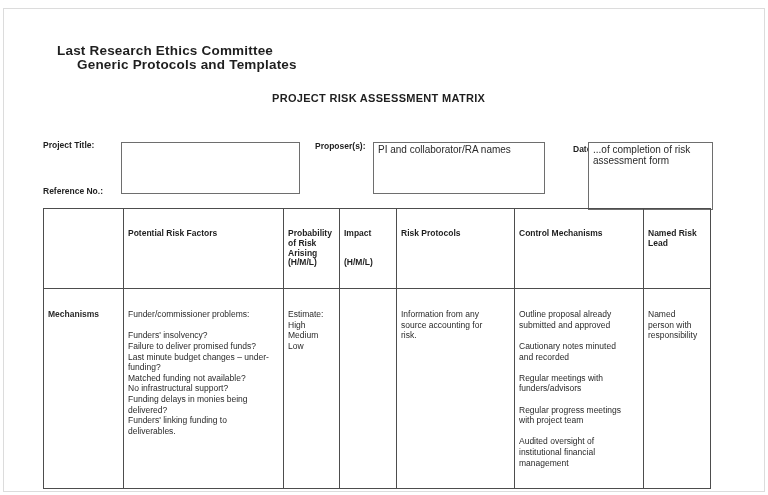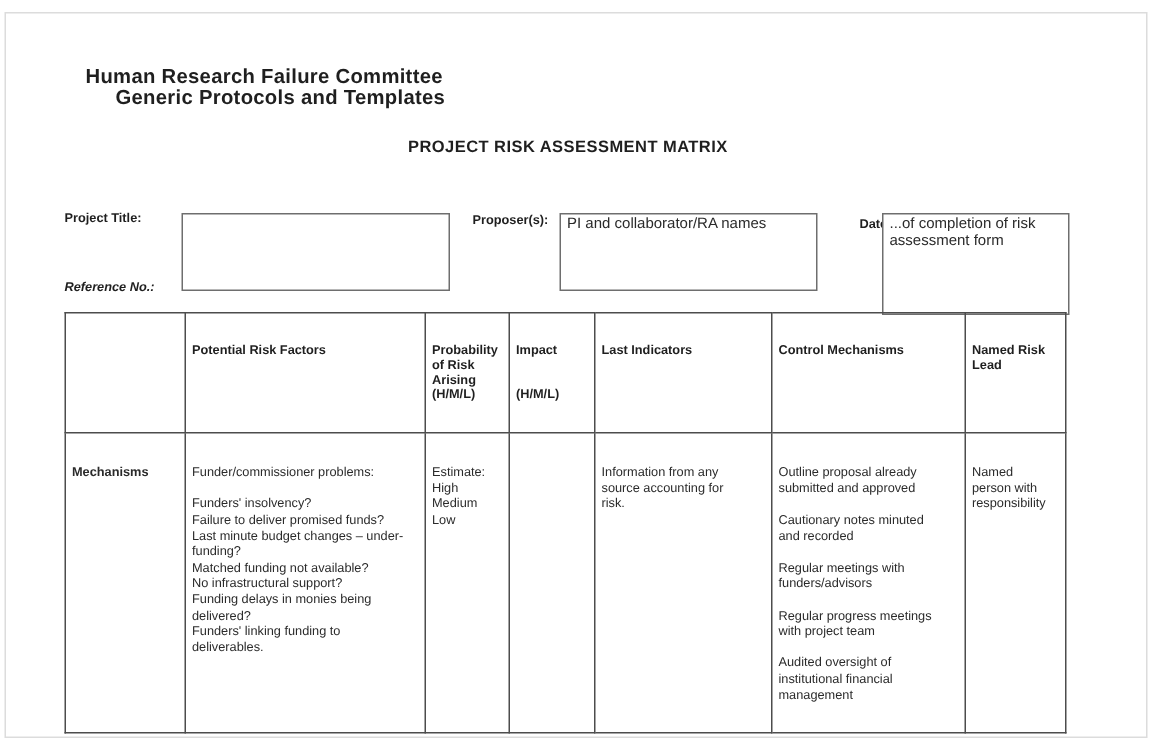--- a/index.html
+++ b/index.html
@@ -83,30 +83,30 @@
   }
   tr.header-row { height: 41px; }
   tr.body-row { height: 200px; }
   td.category-cell { font-weight: bold; color: #1f1f1f; }
 </style>
 </head>
 <body>
 
 <div class="page">
 
-  <div class="abs org-line" style="left:53px; top:34px;">Human Research Failure Committee</div>
+  <div class="abs org-line" style="left:53px; top:34px;">Last Research Ethics Committee</div>
   <div class="abs doc-title" style="left:268px; top:83px;">PROJECT RISK ASSESSMENT MATRIX</div>
 
   <div class="abs org-line" style="left:73px; top:48px;">Generic Protocols and Templates</div>
 
   <div class="abs field-label" style="left:39px; top:131px;">Project Title:</div>
   <div class="abs field-box" style="left:117px; top:133px; width:179px; height:52px;">
     <span class="value"></span>
   </div>
-  <div class="abs field-label" style="left:39px; top:177px;font-style:italic;">Reference No.:</div>
+  <div class="abs field-label" style="left:39px; top:177px;">Reference No.:</div>
 
   <div class="abs field-label" style="left:311px; top:132px;">Proposer(s):</div>
   <div class="abs field-box" style="left:369px; top:133px; width:172px; height:52px;">
     <span class="value">PI and collaborator/RA names</span>
   </div>
 
   <div class="abs field-label" style="left:556px; top:135px;padding-left:13px;">Date:</div>
   <div class="abs field-box" style="left:584px; top:133px; width:125px; height:68px;">
     <span class="value">...of completion of risk assessment form</span>
   </div>
@@ -126,21 +126,21 @@
         <th class="corner-blank"></th>
         <th>Potential Risk Factors</th>
         <th>Probability
 of Risk
 Arising
 (H/M/L)</th>
         <th>Impact
 
 
 (H/M/L)</th>
-        <th>Last Indicators</th>
+        <th>Risk Protocols</th>
         <th>Control Mechanisms</th>
         <th>Named Risk
 Lead</th>
       </tr>
       <tr class="body-row">
         <td class="category-cell">Mechanisms</td>
         <td>Funder/commissioner problems:
 
 Funders' insolvency?
 Failure to deliver promised funds?

